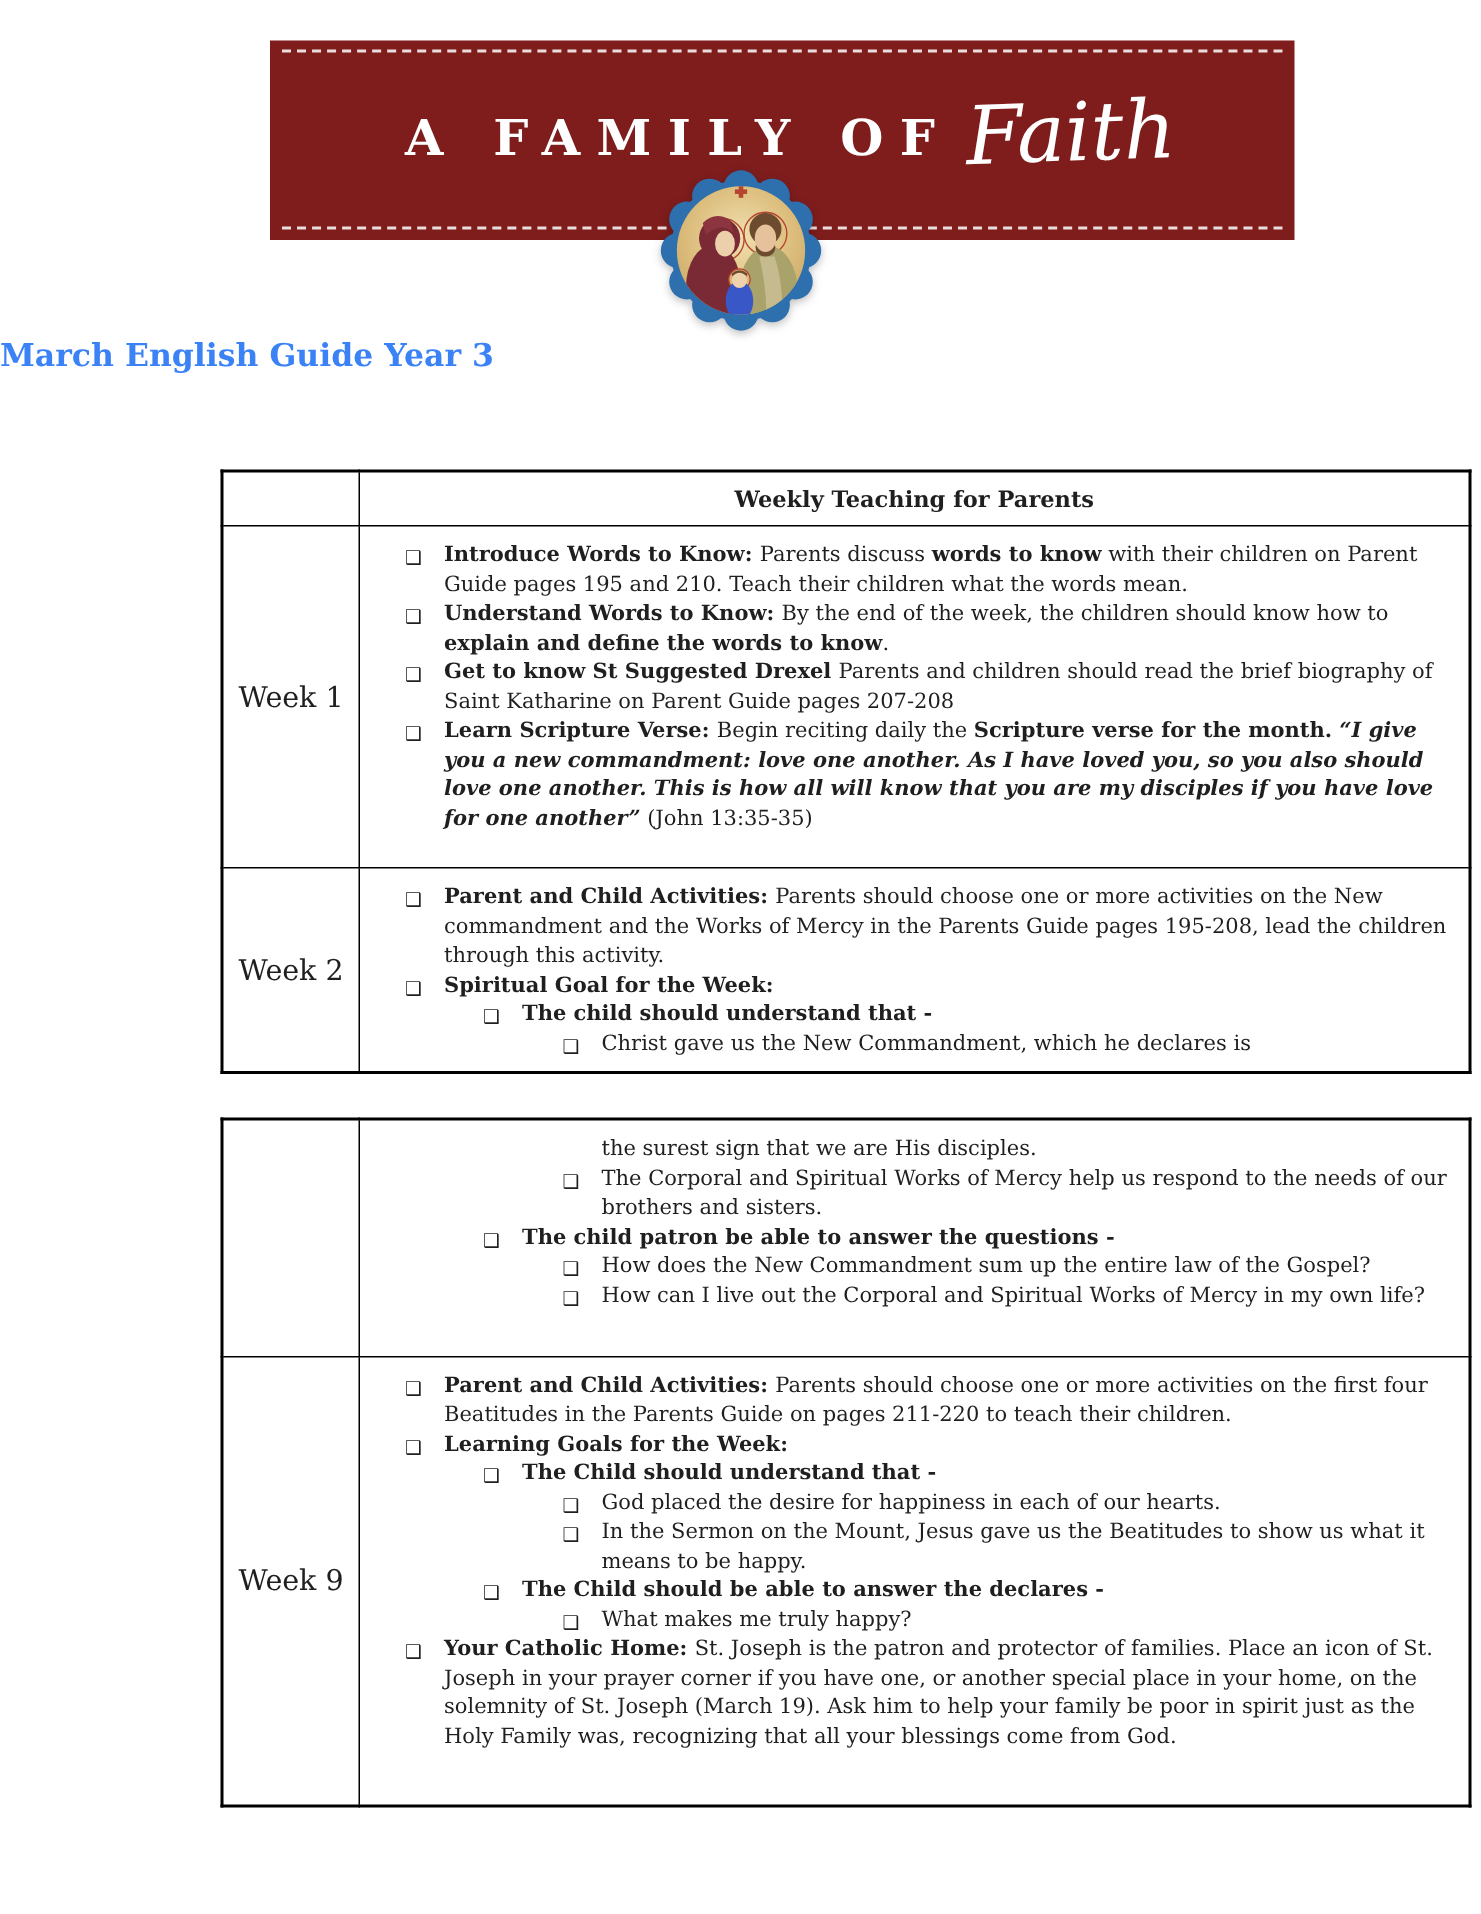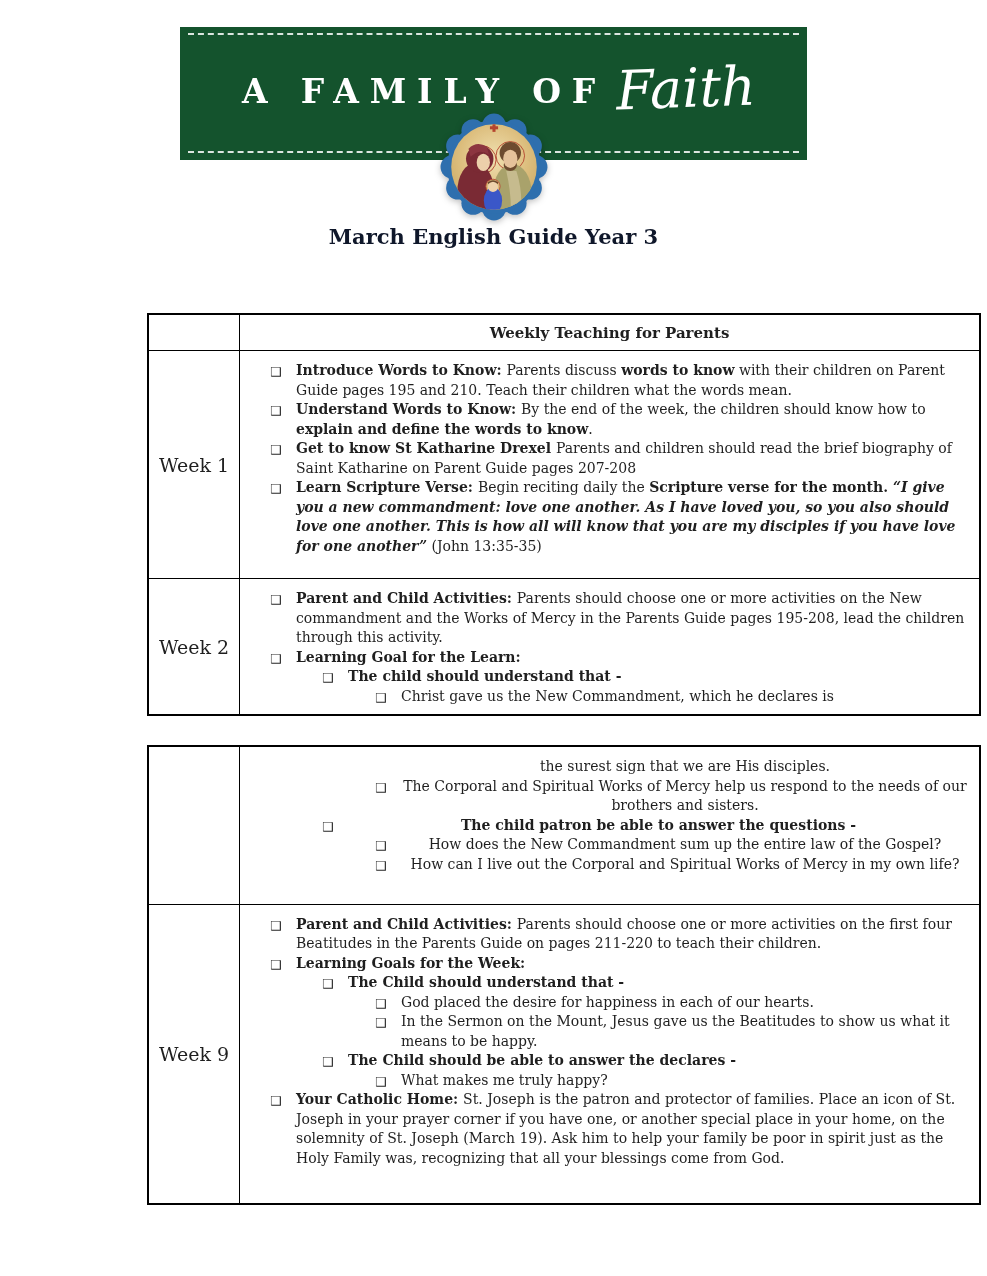--- a/index.html
+++ b/index.html
@@ -3,63 +3,63 @@
 <meta charset="utf-8">
 <style>
   html,body { margin:0; padding:0; background:#ffffff; }
   .page {
     position:relative; width:987px; height:1276px; margin:0 auto;
     background:#ffffff; overflow:hidden;
     font-family:"DejaVu Serif", serif; color:#1f1f1f;
   }
 
   
-  .banner { position:absolute; left:180px; top:27px; width:627px; height:133px; background:#14532d; }
+  .banner { position:absolute; left:180px; top:27px; width:683px; height:133px; background:#7f1d1d; }
   .banner-dashes {
     position:absolute; left:8px; right:8px; top:6px; bottom:7px;
     border-top:2px dashed rgba(255,255,255,.85);
     border-bottom:2px dashed rgba(255,255,255,.85);
     pointer-events:none;
   }
   .banner-line {
     position:absolute; inset:0; display:flex; align-items:center; justify-content:center;
     color:#ffffff; padding-bottom:4px;
   }
   .caps { font-size:33px; font-weight:bold; letter-spacing:0.33em; text-indent:0.33em; }
   .script { font-size:54px; font-style:italic; margin-left:10px; transform:translateY(-3px) rotate(-2deg); }
 
   
   .icon-wrap { position:absolute; left:439px; top:112px; width:110px; height:110px;
                filter:drop-shadow(0 2px 3px rgba(0,0,0,.25)); }
   .icon-wrap svg { width:100%; height:100%; display:block; }
 
   
-  .doc-title { position:absolute; left:0; right:0; top:224px; text-align:center;
-               font-size:21px; font-weight:bold; color:#0f172a; }
+  .doc-title { position:absolute; left:0; right:0; top:224px; text-align:left;
+               font-size:21px; font-weight:bold; color:#3b82f6; }
   .subtitle  { position:absolute; left:0; right:0; top:271px; text-align:center;
                font-size:15px; font-weight:bold; color:#141414; }
 
   
   .table-wrap { position:absolute; left:147px; width:834px; }
   #t1 { top:313px; }
   #t2 { top:745px; }
 
   table.goals-table { width:100%; border-collapse:collapse; table-layout:fixed; border:2px solid #000; }
   .goals-table td { border:1.5px solid #000; }
 
   .week-cell   { width:88px; text-align:center; vertical-align:middle; font-size:19px; }
   .header-cell { text-align:center; vertical-align:middle; font-weight:bold; font-size:15px; height:33px; }
   .content-cell{ vertical-align:top; padding:10px 10px 8px 0; font-size:14px; line-height:19.5px; }
 
   .no-bb { border-bottom-style:hidden; }
   .no-bt { border-top-style:hidden; }
 
   #t1 tr:nth-child(2) { height:228px; }
   #t1 tr:nth-child(3) { height:128px; }
-  #t2 tr:nth-child(1) { height:158px;text-align:center; }
+  #t2 tr:nth-child(1) { height:158px; }
   #t2 tr:nth-child(2) { height:300px; }
 
   .item { position:relative; }
   .lv1 { padding-left:56px; }
   .lv2 { padding-left:108px; }
   .lv3 { padding-left:161px; }
   .lv1 > .bullet { left:30px; }
   .lv2 > .bullet { left:82px; }
   .lv3 > .bullet { left:135px; }
   .bullet { position:absolute; top:1px; font-family:"DejaVu Sans", sans-serif; font-size:12.5px; }
@@ -136,29 +136,29 @@
         <tbody>
           <tr>
             <td class="week-cell no-bb"></td>
             <td class="header-cell">Weekly Teaching for Parents</td>
           </tr>
           <tr>
             <td class="week-cell no-bt">Week 1</td>
             <td class="content-cell">
               <div class="item lv1"><span class="bullet">❑</span><span class="b">Introduce Words to Know: </span><span>Parents discuss </span><span class="b">words to know</span><span> with their children on Parent Guide pages 195 and 210. Teach their children what the words mean.</span></div>
               <div class="item lv1"><span class="bullet">❑</span><span class="b">Understand Words to Know: </span><span>By the end of the week, the children should know how to </span><span class="b">explain and define the words to know</span><span>.</span></div>
-              <div class="item lv1"><span class="bullet">❑</span><span class="b">Get to know St Katharine Drexel </span><span>Parents and children should read the brief biography of Saint Katharine on Parent Guide pages 207-208</span></div>
+              <div class="item lv1"><span class="bullet">❑</span><span class="b">Get to know St Suggested Drexel </span><span>Parents and children should read the brief biography of Saint Katharine on Parent Guide pages 207-208</span></div>
               <div class="item lv1"><span class="bullet">❑</span><span class="b">Learn Scripture Verse: </span><span>Begin reciting daily the </span><span class="b">Scripture verse for the month. </span><span class="b i">“I give you a new commandment: love one another. As I have loved you, so you also should love one another. This is how all will know that you are my disciples if you have love for one another”</span><span> (John 13:35-35)</span></div>
             </td>
           </tr>
           <tr>
             <td class="week-cell">Week 2</td>
             <td class="content-cell">
               <div class="item lv1"><span class="bullet">❑</span><span class="b">Parent and Child Activities: </span><span>Parents should choose one or more activities on the New commandment and the Works of Mercy in the Parents Guide pages 195-208, lead the children through this activity.</span></div>
-              <div class="item lv1"><span class="bullet">❑</span><span class="b">Learning Goal for the Learn:</span></div>
+              <div class="item lv1"><span class="bullet">❑</span><span class="b">Spiritual Goal for the Week:</span></div>
               <div class="item lv2"><span class="bullet">❑</span><span class="b">The child should understand that -</span></div>
               <div class="item lv3"><span class="bullet">❑</span><span>Christ gave us the New Commandment, which he declares is</span></div>
             </td>
           </tr>
         </tbody>
       </table>
     </div>
   <div id="t2" class="table-wrap">
       <table class="goals-table">
         <tbody>

